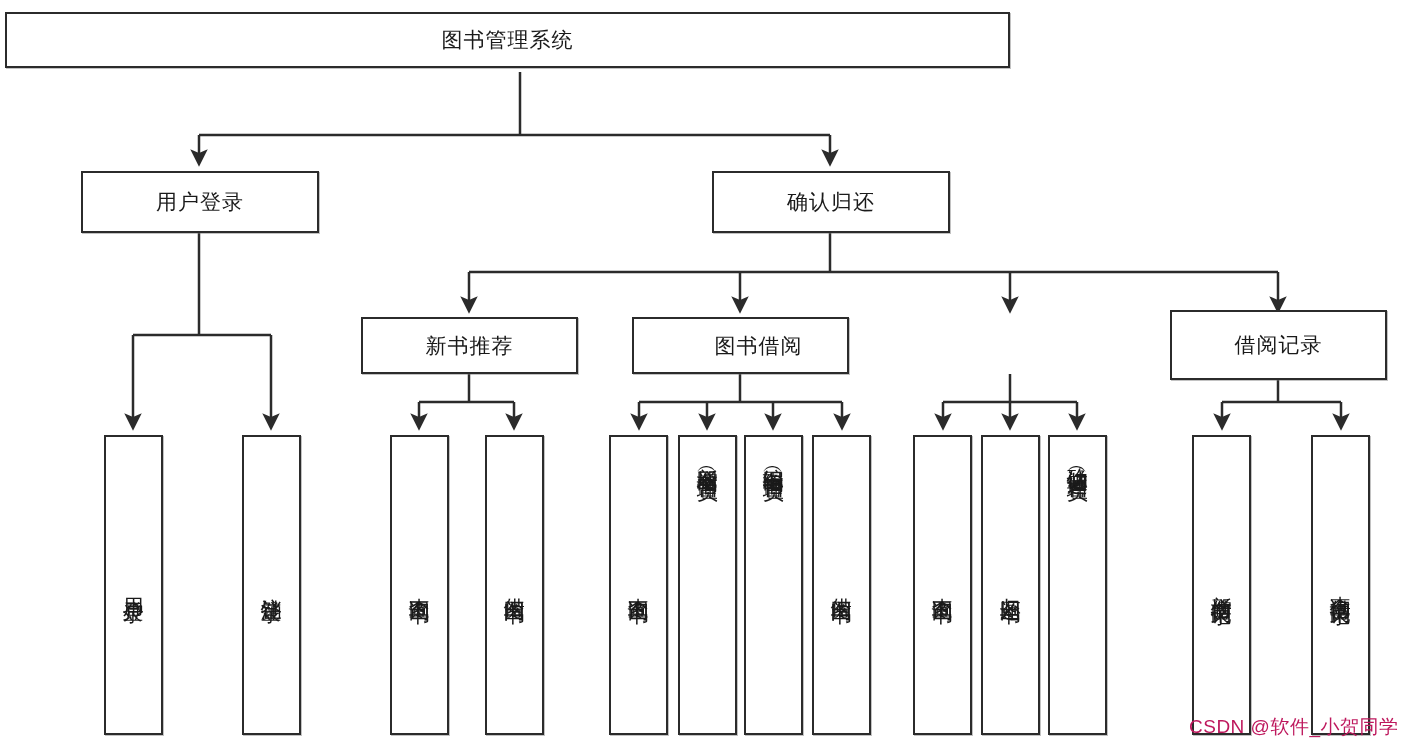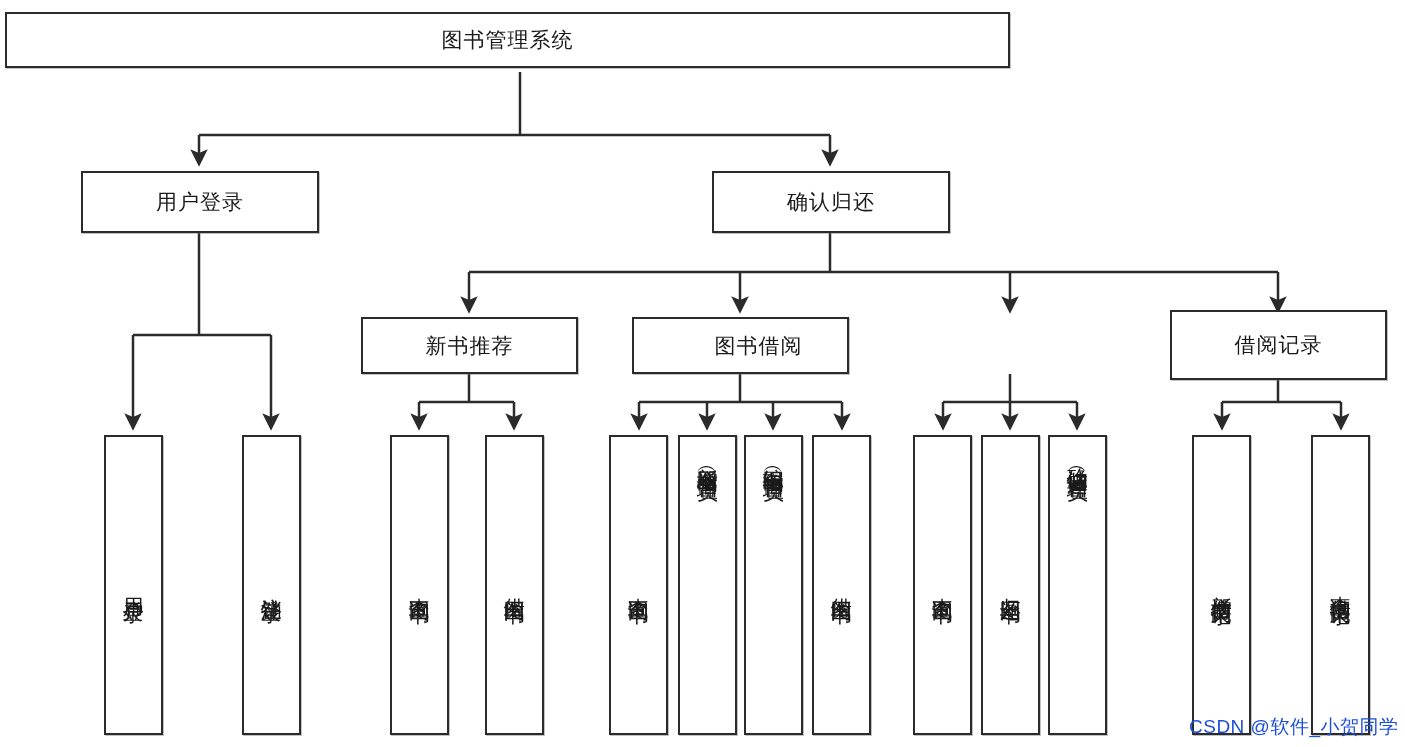--- a/index.html
+++ b/index.html
@@ -60,21 +60,21 @@
     white-space: nowrap;
     text-align: left;
   }
   .node.vertical.centered {
     align-items: center;
     padding-top: 0;
   }
   .watermark {
     position: absolute;
     font-size: 19px;
-    color: #1d4ed8;
+    color: #be185d;
     white-space: nowrap;
     letter-spacing: 0.5px;
     user-select: none;
   }
 </style>
 </head>
 <body>
 
 <div id="diagram-root">
 

